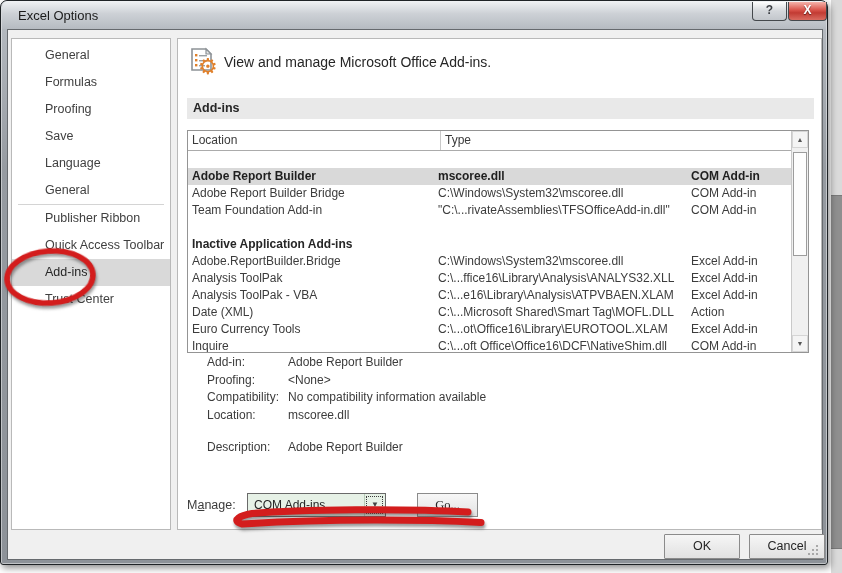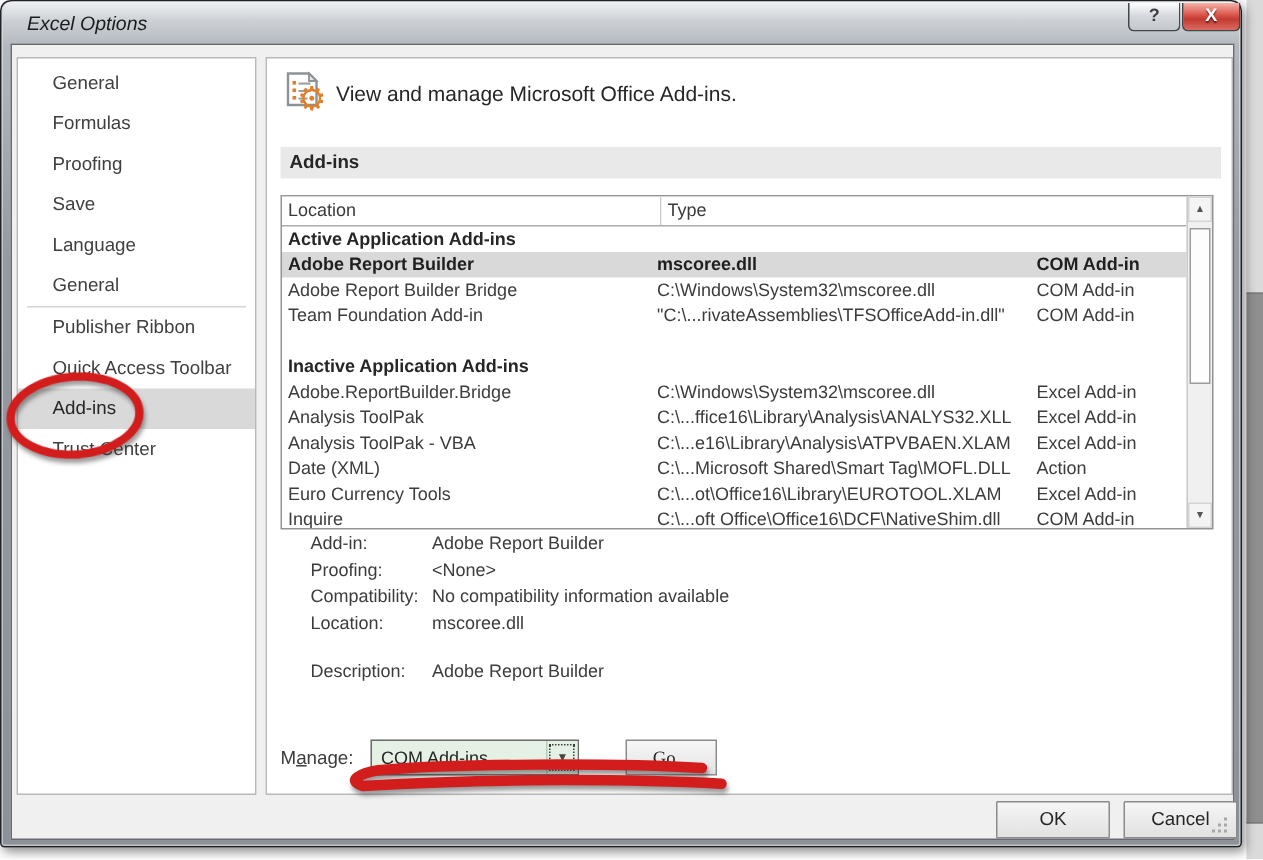--- a/index.html
+++ b/index.html
@@ -14,34 +14,34 @@
   .bg-strip-thumb{position:absolute;right:0;top:195px;width:11px;height:352px;background:#8f8f8f;border-top:1px solid #7a7a7a;border-bottom:1px solid #7a7a7a;}
 
   
   .window{
     position:absolute;left:0;top:0;width:828px;height:565px;box-sizing:border-box;
     border:1px solid #1f2326;border-radius:7px 7px 3px 3px;
     background:linear-gradient(#b9bec4,#969ba1 30%,#8d9298);
     box-shadow:2px 3px 7px rgba(0,0,0,.45), inset 0 0 0 1px rgba(255,255,255,.45);
   }
   .titlebar{position:absolute;left:1px;top:0;right:1px;height:28px;border-radius:6px 6px 0 0;
-    background:linear-gradient(#f0f2f4,#cdd1d6 45%,#b6bbc1);font-style:italic;}
+    background:linear-gradient(#f0f2f4,#cdd1d6 45%,#b6bbc1);}
   .title-text{position:absolute;left:16px;top:7px;font-size:13px;color:#1b1b1b;}
   .winbtn{position:absolute;top:1px;height:19px;box-sizing:border-box;border:1px solid #44484c;border-top:none;
     border-radius:0 0 4px 4px;text-align:center;font-size:12px;font-weight:bold;line-height:17px;cursor:default;}
   .btn-help{left:751px;width:35px;background:linear-gradient(#fefefe,#d4d7db 50%,#c3c7cc);color:#3c3f44;}
   .btn-close{left:787px;width:39px;background:linear-gradient(#f5b3aa,#d9534a 45%,#c23b33 60%,#d96b60);color:#fff;text-shadow:0 1px 1px rgba(0,0,0,.55);}
 
   .client{position:absolute;left:6px;top:28px;width:816px;height:531px;box-sizing:border-box;
     background:#f0f0f0;border:1px solid #666a6e;}
 
   
   .sidebar{position:absolute;left:3px;top:8px;width:160px;height:492px;box-sizing:border-box;
     background:#fff;border:1px solid #b9b9b9;padding-top:3px;}
-  .side-item{height:27px;line-height:27px;padding-left:23px;font-size:12.5px;color:#3f3f3f;cursor:default;white-space:nowrap;}
+  .side-item{height:27px;line-height:27px;padding-left:33px;font-size:12.5px;color:#3f3f3f;cursor:default;white-space:nowrap;}
   .side-item.selected{background:#d9d9d9;color:#262626;}
   .side-divider{height:1px;background:#d4d4d4;margin:0 6px;}
 
   
   .mainbox{position:absolute;left:169px;top:8px;width:645px;height:492px;box-sizing:border-box;
     background:#fff;border:1px solid #b9b9b9;}
   .addins-icon{position:absolute;left:9px;top:8px;width:34px;height:34px;}
   .addins-icon .gear{position:absolute;left:11px;top:9px;font-size:22px;color:#e0802b;line-height:22px;font-family:"DejaVu Sans",sans-serif;}
   .heading{position:absolute;left:46px;top:15px;font-size:14px;color:#262626;}
   .section-bar{position:absolute;left:9px;top:59px;width:627px;height:21px;background:#e9e9e9;
@@ -178,21 +178,20 @@
         <div class="t-header">
           <div class="th loc">
             <span>Location</span>
           </div>
           <div class="th type">
             <span>Type</span>
           </div>
         </div>
         <div class="t-body" id="table-body">
             <div class="t-row group">
-    <div class="tc c-name">Active Application Add-ins</div>
     <div class="tc c-loc"></div>
     <div class="tc c-type"></div>
   </div>
             <div class="t-row selected">
     <div class="tc c-name">Adobe Report Builder</div>
     <div class="tc c-loc">mscoree.dll</div>
     <div class="tc c-type">COM Add-in</div>
   </div>
             <div class="t-row">
     <div class="tc c-name">Adobe Report Builder Bridge</div>

